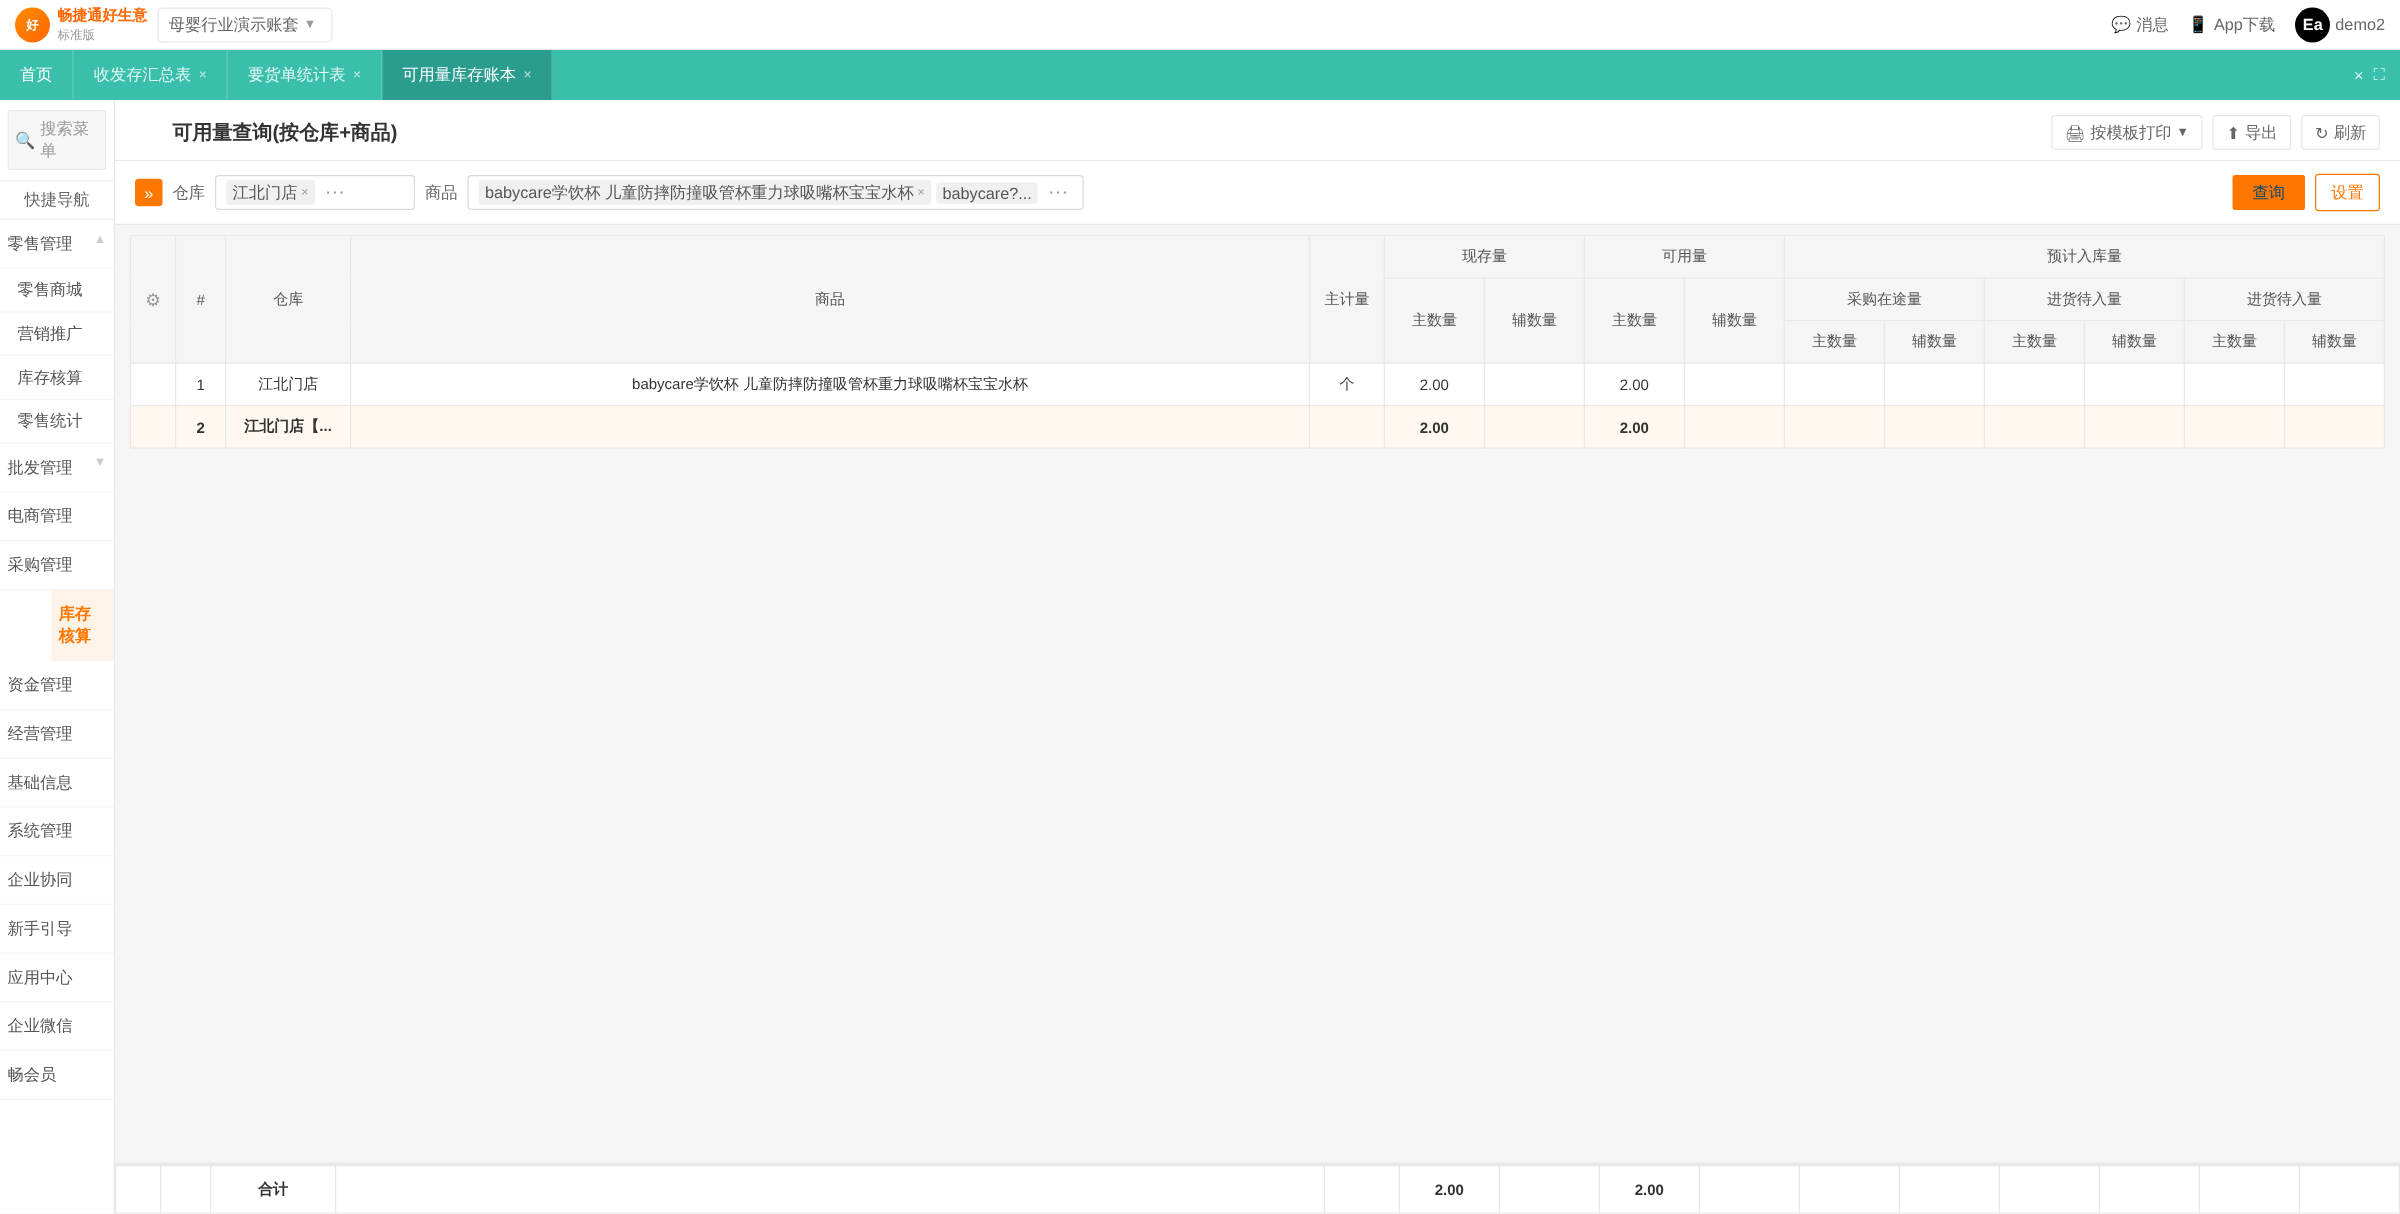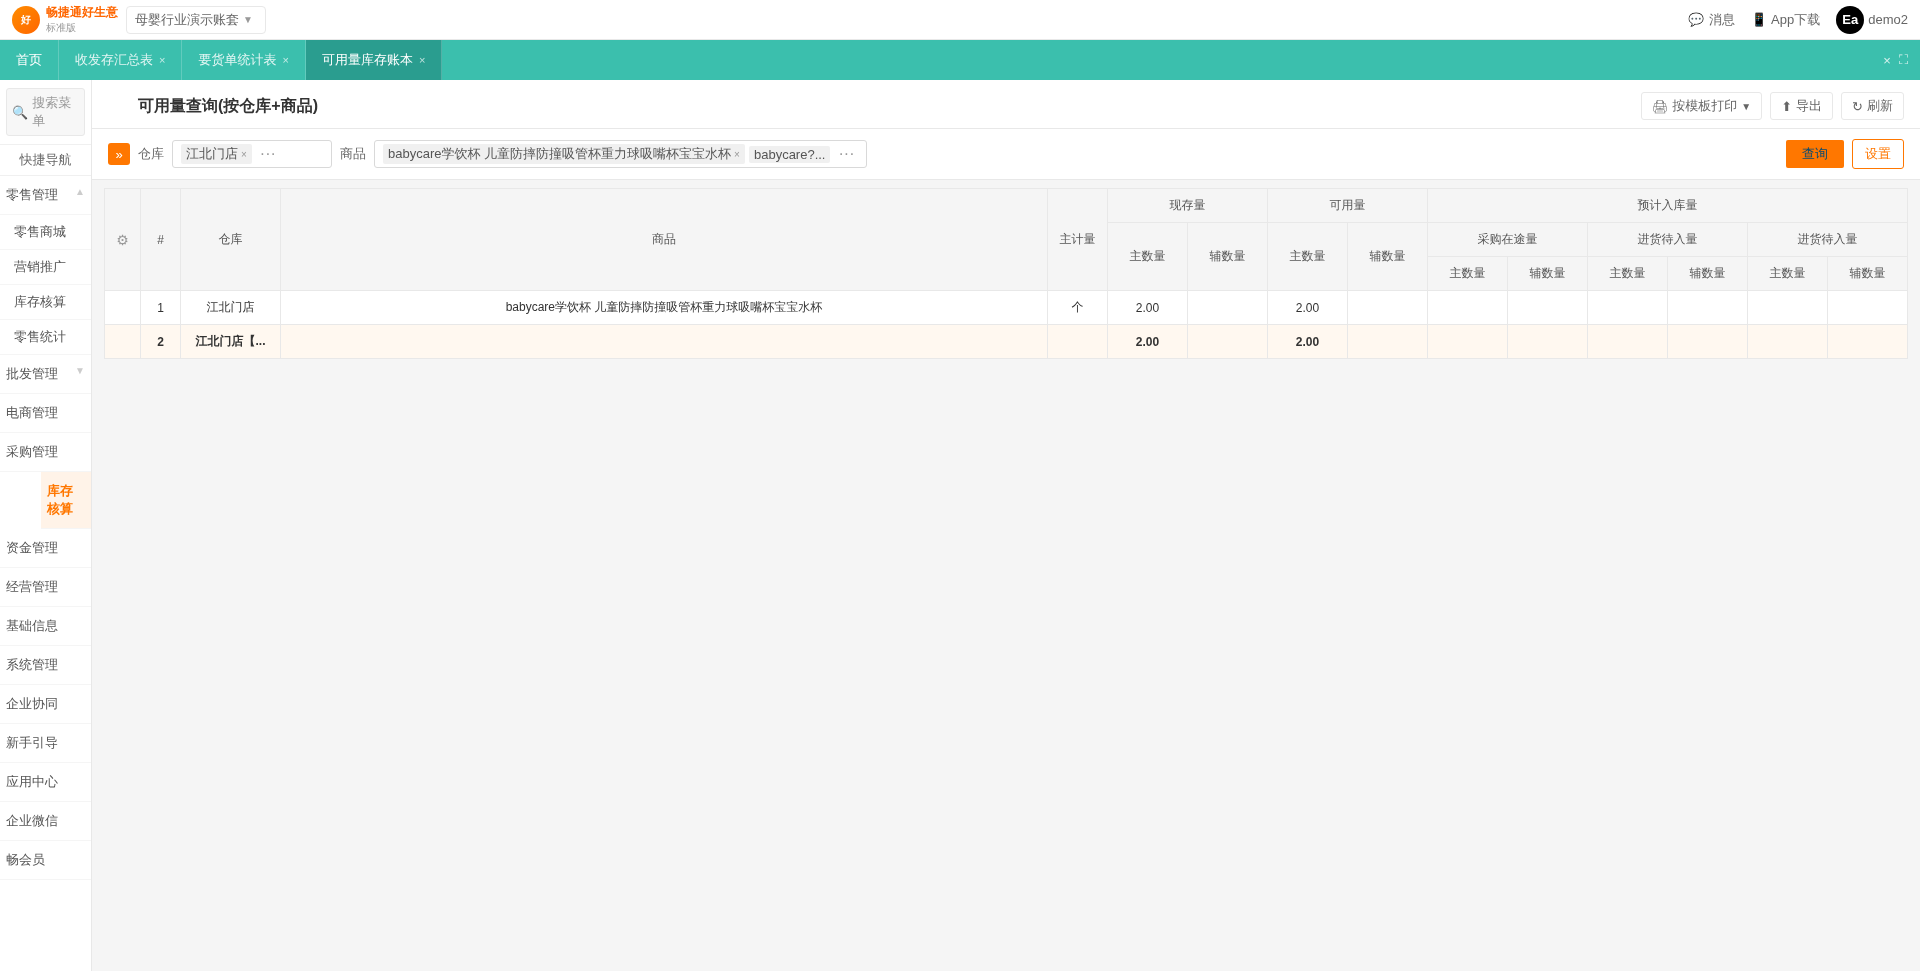--- a/index.html
+++ b/index.html
@@ -634,15 +634,38 @@
             <td></td>
             <td></td>
             <td></td>
             <td></td>
             <td></td>
           </tr>
         </tbody>
       </table>
     </div>
 
+    <div class="table-footer">
+      <table class="footer-table">
+        <tbody>
+            <tr>
+          <td style="width:36px;"></td>
+          <td style="width:40px;"></td>
+          <td style="width:100px; text-align:center;">合计</td>
+          <td style="min-width:200px; text-align:left; padding-left:10px;"></td>
+          <td style="width:60px;"></td>
+          <td style="width:80px;">2.00</td>
+          <td style="width:80px;"></td>
+          <td style="width:80px;">2.00</td>
+          <td style="width:80px;"></td>
+          <td style="width:80px;"></td>
+          <td style="width:80px;"></td>
+          <td style="width:80px;"></td>
+          <td style="width:80px;"></td>
+          <td style="width:80px;"></td>
+          <td style="width:80px;"></td>
+        </tr>
+      </tbody>
+        </table>
+    </div>
 
   </div>
 </div>
 
 </body></html>

